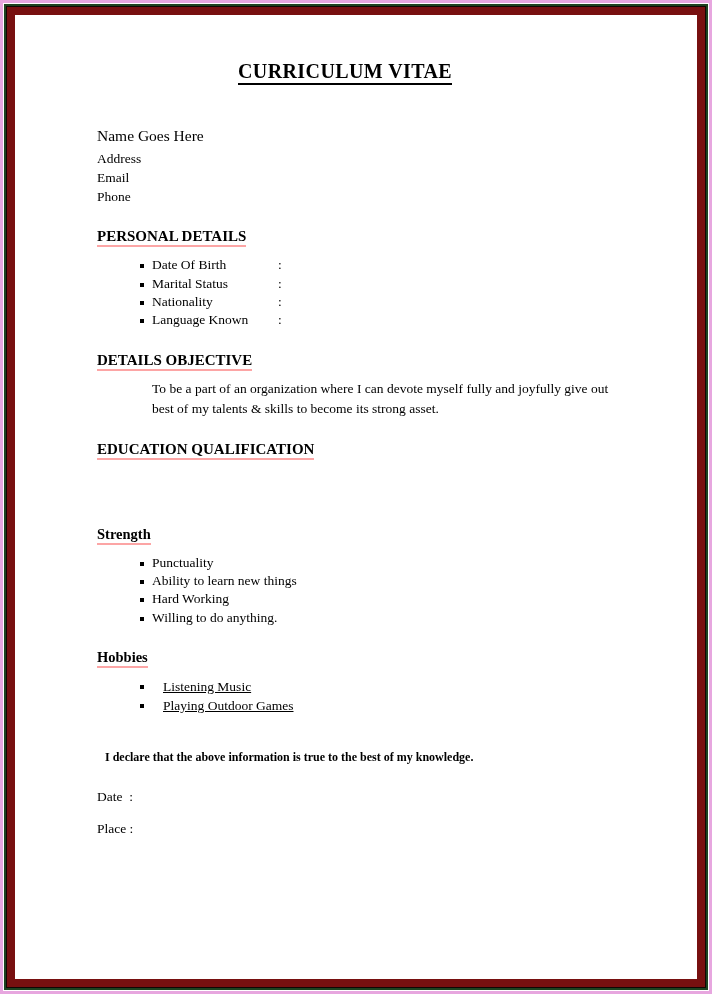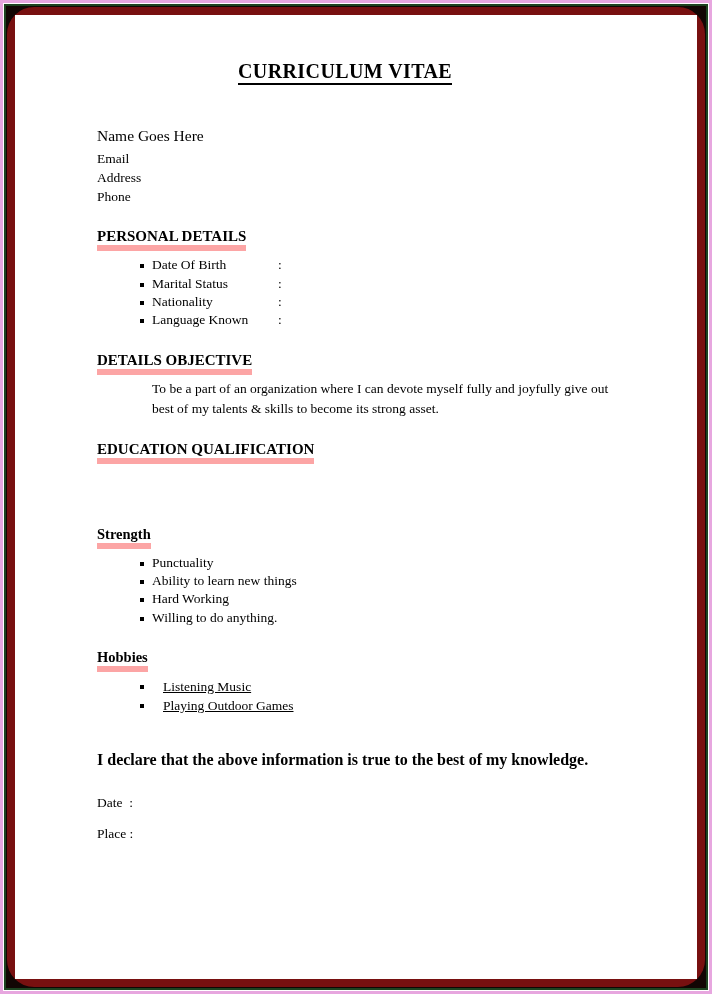--- a/index.html
+++ b/index.html
@@ -40,21 +40,20 @@
     width: 100%; height: 100%;
     background: #120604;
     box-sizing: border-box;
     padding: 1px;
   }
   .frame-maroon {
     width: 100%; height: 100%;
     background: #781010;
     box-sizing: border-box;
     padding: 8px;
-    border-radius: 27px;
   }
   .page {
     width: 100%; height: 100%;
     background: #ffffff;
     box-sizing: border-box;
     position: relative;
     overflow: hidden;
   }
 
   
@@ -91,21 +90,21 @@
     margin: 0;
   }
 
   .section-head {
     font-size: 15px;
     font-weight: bold;
     margin: 22px 0 0 0;
     display: block;
   }
   .section-head span {
-    border-bottom: 6px solid #fca5a5;
+    border-bottom: 2px solid #fca5a5;
     padding-bottom: 1px;
     text-align: right;
   }
   .section-head.sub {
     font-size: 14.5px;
   }
 
   ul.bullets {
     list-style: none;
     margin: 11px 0 0 0;
@@ -146,23 +145,23 @@
     padding-left: 55px;
     max-width: 470px;
     text-align: left;
   }
 
   .edu-space {
     height: 46px;
   }
 
   .declaration {
-    font-size: 16px;
+    font-size: 12px;
     font-weight: bold;
-    margin: 34px 0 0 0;
+    margin: 34px 0 0 8px;
     line-height: 1.4;
   }
 
   .signoff {
     margin-top: 24px;
   }
   .signoff .row {
     font-size: 13.5px;
     line-height: 1.0;
     margin-bottom: 18px;
@@ -180,22 +179,22 @@
           <div class="page">
 
             <div class="doc">
 
               <h1 class="cv-title">
                 <span>CURRICULUM VITAE</span>
               </h1>
 
               <div>
                 <p class="name">Name Goes Here</p>
+                <p class="contact-line">Address</p>
                 <p class="contact-line">Email</p>
-                <p class="contact-line">Address</p>
                 <p class="contact-line">Phone</p>
               </div>
 
               <h2 class="section-head">
                 <span>PERSONAL DETAILS</span>
               </h2>
               <ul class="bullets">
                 <li>
                   <span class="pd-label">Date Of Birth</span><span class="pd-colon">:</span>
                 </li>

